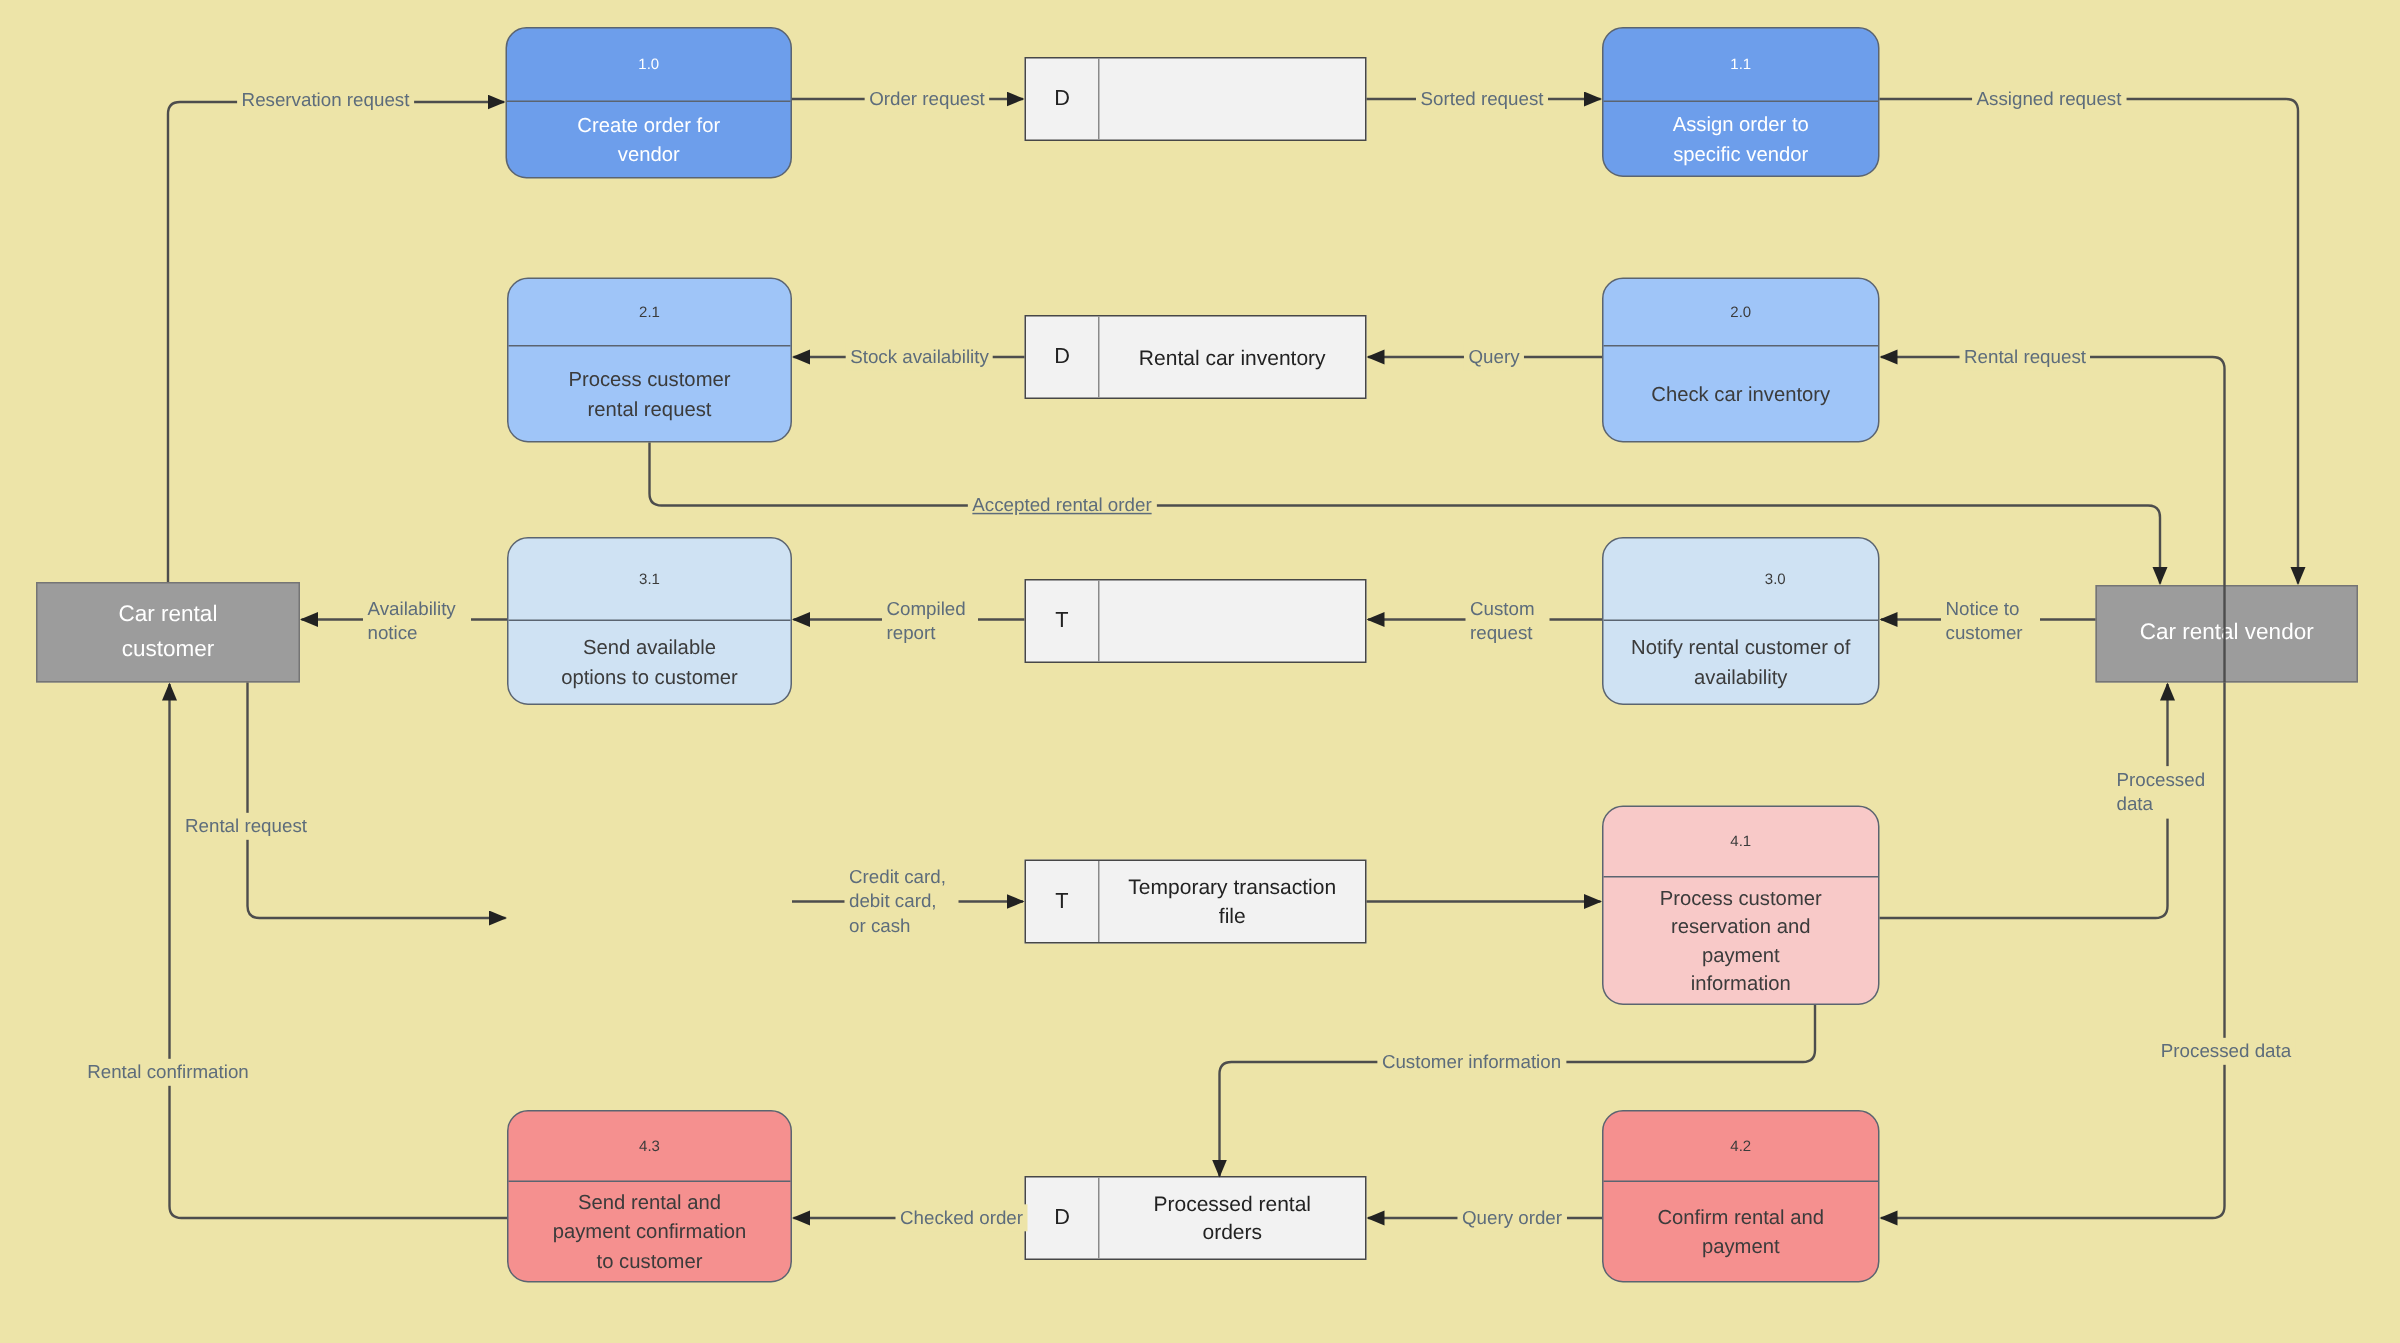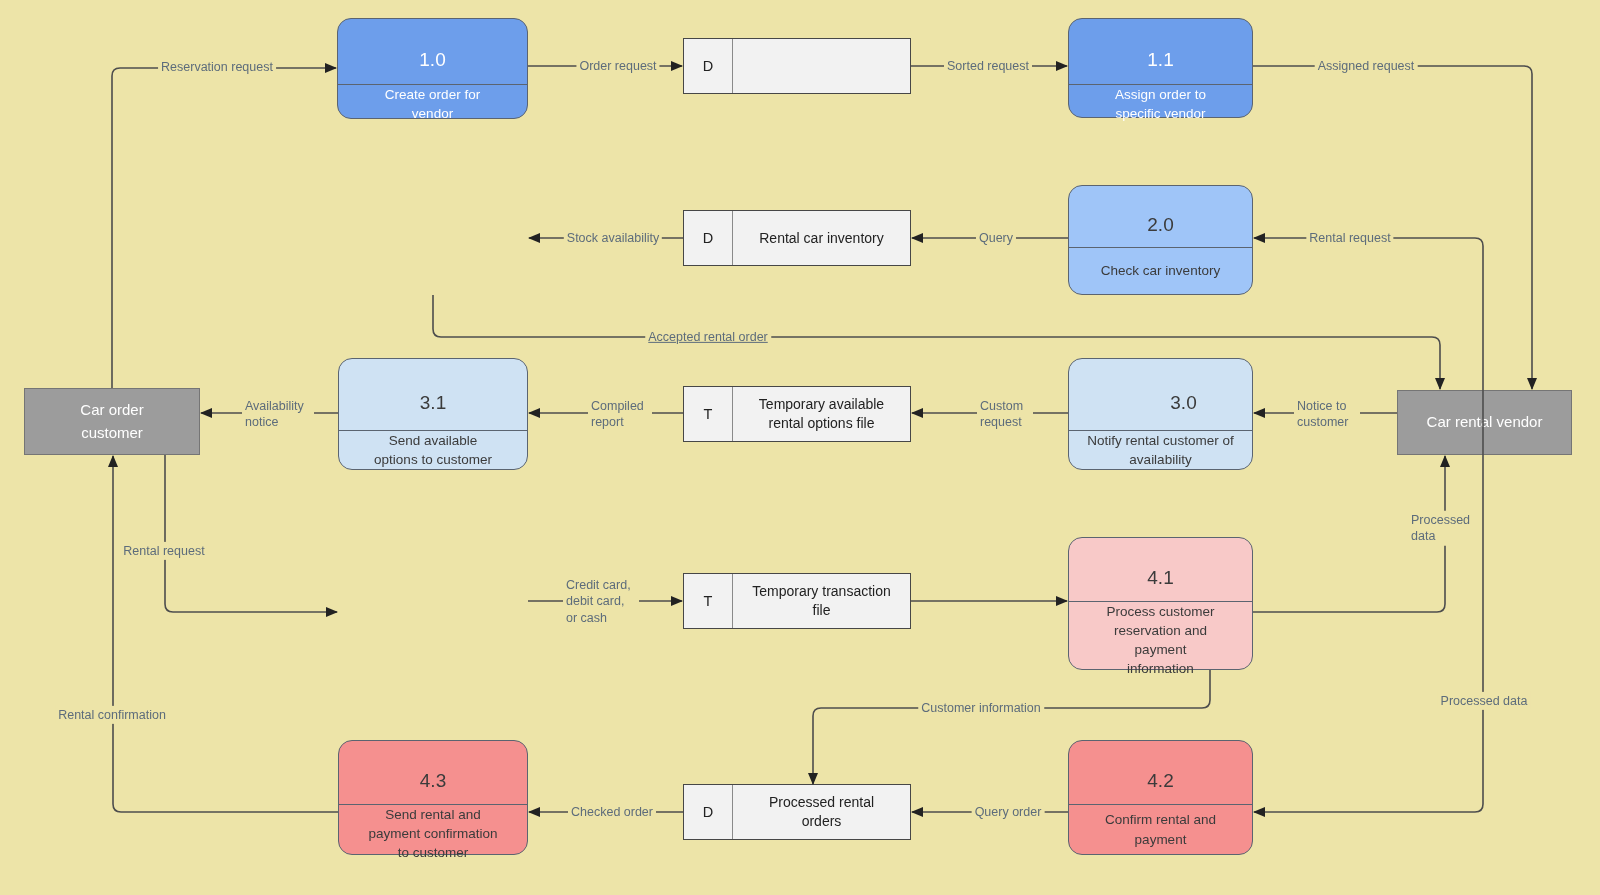--- a/index.html
+++ b/index.html
@@ -15,21 +15,21 @@
   }
   .shape{position:absolute;box-sizing:border-box;z-index:2;}
   .process{
     border:1.6px solid var(--shape-border,#5B6470);
     border-radius:14px;
     display:flex;flex-direction:column;
   }
   .p-head{
     display:flex;align-items:center;justify-content:center;
     border-bottom:1.4px solid var(--shape-border,#5B6470);
-    font-size:19px;flex:0 0 auto;margin-top:17px;
+    font-size:10px;flex:0 0 auto;
   }
   .p-body{
     flex:1;display:flex;align-items:center;justify-content:center;
     text-align:center;font-size:13.5px;line-height:1.42;
   }
   .p-body span{display:inline-block;}
   .bg1{background:var(--proc-blue-1,#6D9EEB);}
   .bg2{background:var(--proc-blue-2,#9FC5F8);}
   .bg3{background:var(--proc-blue-3,#CFE2F3);}
   .bgp{background:var(--proc-pink,#F8C9C8);}
@@ -116,51 +116,54 @@
     <div class="store-key">D</div>
   </div>
 
   <div class="shape process bg1" style="left:1068px;top:18px;width:185px;height:100px;">
     <div class="p-head t-white" style="height:48px;">1.1</div>
     <div class="p-body t-white">
         <span style="max-width:112px;">Assign order to specific vendor</span>
       </div>
   </div>
 
+  <div class="shape process bg2" style="left:338px;top:185px;width:190px;height:110px;">
+    <div class="p-head t-dark" style="height:44px;">2.1</div>
+    <div class="p-body t-dark">
+        <span style="max-width:130px;">Process customer rental request</span>
+      </div>
+  </div>
 
   <div class="shape store" style="left:683px;top:210px;width:228px;height:56px;">
     <div class="store-key">D</div>
     <div class="store-name">
         <span>Rental car inventory</span>
       </div>
   </div>
 
   <div class="shape process bg2" style="left:1068px;top:185px;width:185px;height:110px;">
     <div class="p-head t-dark" style="height:44px;">2.0</div>
     <div class="p-body t-dark">
         <span style="max-width:150px;">Check car inventory</span>
       </div>
   </div>
 
   <div class="shape entity" style="left:24px;top:388px;width:176px;height:67px;">
-    <span style="max-width:92px;display:inline-block;">Car order customer</span>
+    <span style="max-width:92px;display:inline-block;">Car rental customer</span>
   </div>
 
   <div class="shape process bg3" style="left:338px;top:358px;width:190px;height:112px;">
     <div class="p-head t-dark" style="height:54px;">3.1</div>
     <div class="p-body t-dark">
         <span style="max-width:132px;">Send available options to customer</span>
       </div>
   </div>
 
   <div class="shape store" style="left:683px;top:386px;width:228px;height:56px;">
     <div class="store-key">T</div>
-    <div class="store-name">
-        <span style="max-width:160px;">Temporary available rental options file</span>
-      </div>
   </div>
 
   <div class="shape process bg3" style="left:1068px;top:358px;width:185px;height:112px;">
     <div class="p-head t-dark" style="height:54px;padding-left:46px;">3.0</div>
     <div class="p-body t-dark">
         <span style="max-width:150px;">Notify rental customer of availability</span>
       </div>
   </div>
 
   <div class="shape entity" style="left:1397px;top:390px;width:175px;height:65px;">
@@ -214,16 +217,16 @@
   <div class="flabel wrap" style="left:1327px;top:414px;width:60px;">Notice to customer</div>
   <div class="flabel wrap" style="left:1005px;top:414px;width:50px;">Custom request</div>
   <div class="flabel wrap" style="left:620px;top:414px;width:58px;">Compiled report</div>
   <div class="flabel wrap" style="left:278px;top:414px;width:66px;">Availability notice</div>
   <div class="flabel" style="left:164px;top:551px;">Rental request</div>
   <div class="flabel wrap" style="left:601px;top:601px;width:70px;">Credit card, debit card, or cash</div>
   <div class="flabel wrap" style="left:1443px;top:528px;width:64px;">Processed data</div>
   <div class="flabel" style="left:1484px;top:701px;">Processed data</div>
   <div class="flabel" style="left:981px;top:708px;">Customer information</div>
   <div class="flabel" style="left:1008px;top:812px;">Query order</div>
-  <div class="flabel" style="left:612px;top:812px;">Checked order</div>
+  <div class="flabel" style="left:641px;top:812px;">Checked order</div>
   <div class="flabel" style="left:112px;top:715px;">Rental confirmation</div>
 
 </div>
 
 </body></html>

